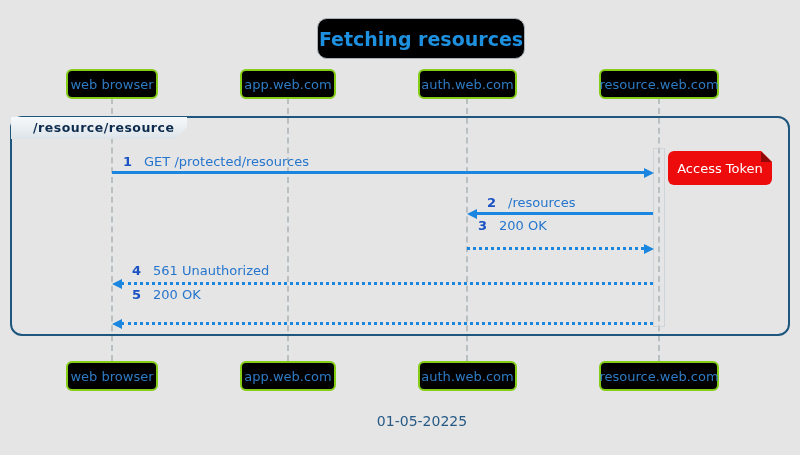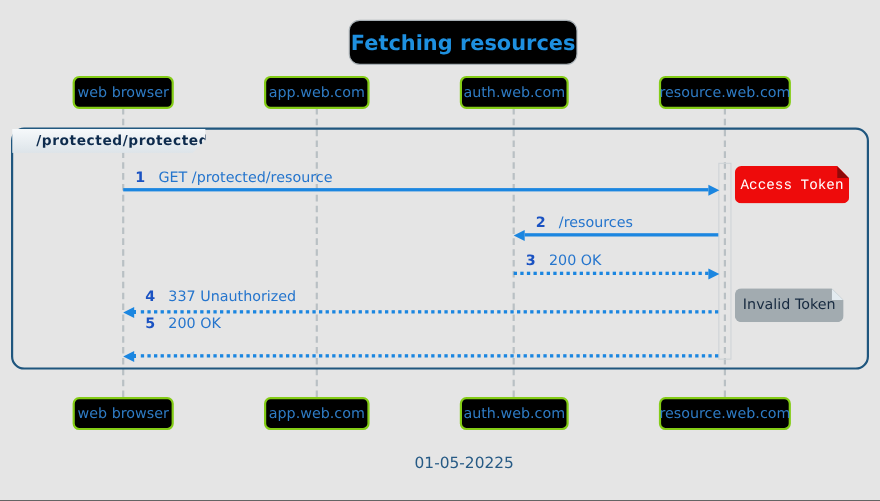--- a/index.html
+++ b/index.html
@@ -37,21 +37,21 @@
   .head{position:absolute;width:0;height:0;border-top:5px solid transparent;
         border-bottom:5px solid transparent;z-index:2;}
   .head.right{border-left:10px solid #1b86e0;}
   .head.left{border-right:10px solid #1b86e0;}
   
   .note{position:absolute;border-radius:6px;display:flex;align-items:center;justify-content:center;
         font-size:13px;z-index:4;
         clip-path:polygon(0 0,calc(100% - 11px) 0,100% 11px,100% 100%,0 100%);}
   .note::before{content:"";position:absolute;top:0;right:0;width:11px;height:11px;
         clip-path:polygon(0 0,100% 100%,0 100%);}
-  .note-red{background:#ee0b0b;color:#ffffff;font-family:Liberation Mono, monospace;}
+  .note-red{background:#ee0b0b;color:#ffffff;}
   .note-red::before{background:#8f0909;}
   .note-gray{background:#a2abb0;color:#16293f;}
   .note-gray::before{background:#e3ebf0;}
   .note-gold{background:#d9a62a;color:#fdfdf8;}
   .note-gold::before{background:#f2dfa4;}
   
   .footer{position:absolute;left:0;right:0;top:413px;text-align:center;
           font-size:14px;color:#265a85;z-index:1;}
 </style>
 </head>
@@ -75,59 +75,56 @@
       <span>app.web.com</span>
     </div>
   <div class="pbox" style="left:418px;top:69px;width:99px">
       <span>auth.web.com</span>
     </div>
   <div class="pbox" style="left:599px;top:69px;width:120px">
       <span>resource.web.com</span>
     </div>
 
   <div class="frame"></div>
-  <div class="frame-label">/protected/protected</div>
+  <div class="frame-label">/resource/resource</div>
 
   <div class="activation"></div>
 
   <div class="msg-label" style="left:123px;top:154px">
-    <span class="num">1</span><span>GET /protected/resource</span>
+    <span class="num">1</span><span>GET /protected/resources</span>
   </div>
   <div class="line" style="left:112px;top:171px;width:532px"></div>
   <div class="head right" style="left:644px;top:168px"></div>
 
   <div class="msg-label" style="left:487px;top:195px">
     <span class="num">2</span><span>/resources</span>
   </div>
   <div class="line" style="left:477px;top:212px;width:176px"></div>
   <div class="head left" style="left:467px;top:209px"></div>
 
-  <div class="msg-label" style="left:478px;top:230px">
+  <div class="msg-label" style="left:478px;top:218px">
     <span class="num">3</span><span>200 OK</span>
   </div>
   <div class="line dotted" style="left:467px;top:247px;width:177px"></div>
   <div class="head right" style="left:644px;top:244px"></div>
 
   <div class="msg-label" style="left:132px;top:263px">
-    <span class="num">4</span><span>337 Unauthorized</span>
+    <span class="num">4</span><span>561 Unauthorized</span>
   </div>
   <div class="line dotted" style="left:121px;top:282px;width:532px"></div>
   <div class="head left" style="left:112px;top:279px"></div>
 
   <div class="msg-label" style="left:132px;top:287px">
     <span class="num">5</span><span>200 OK</span>
   </div>
   <div class="line dotted" style="left:121px;top:322px;width:532px"></div>
   <div class="head left" style="left:112px;top:319px"></div>
 
   <div class="note note-red" style="left:668px;top:151px;width:104px;height:34px">
       <span>Access Token</span>
-    </div>
-  <div class="note note-gray" style="left:668px;top:262px;width:99px;height:31px">
-      <span>Invalid Token</span>
     </div>
 
   <div class="pbox" style="left:66px;top:361px;width:92px">
       <span>web browser</span>
     </div>
   <div class="pbox" style="left:240px;top:361px;width:96px">
       <span>app.web.com</span>
     </div>
   <div class="pbox" style="left:418px;top:361px;width:99px">
       <span>auth.web.com</span>

